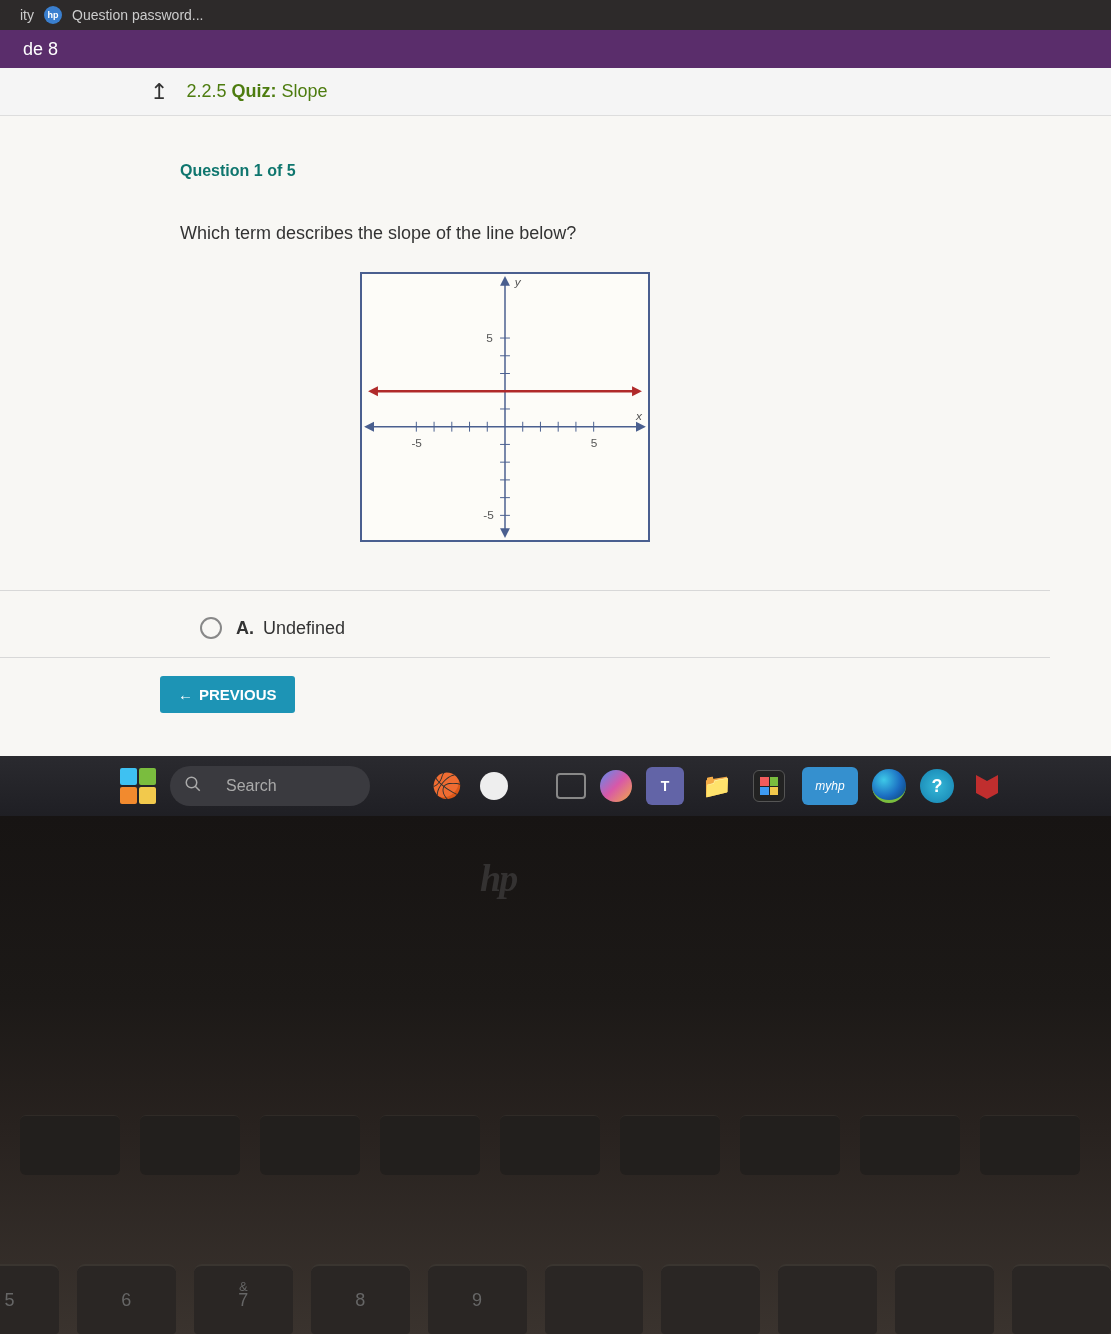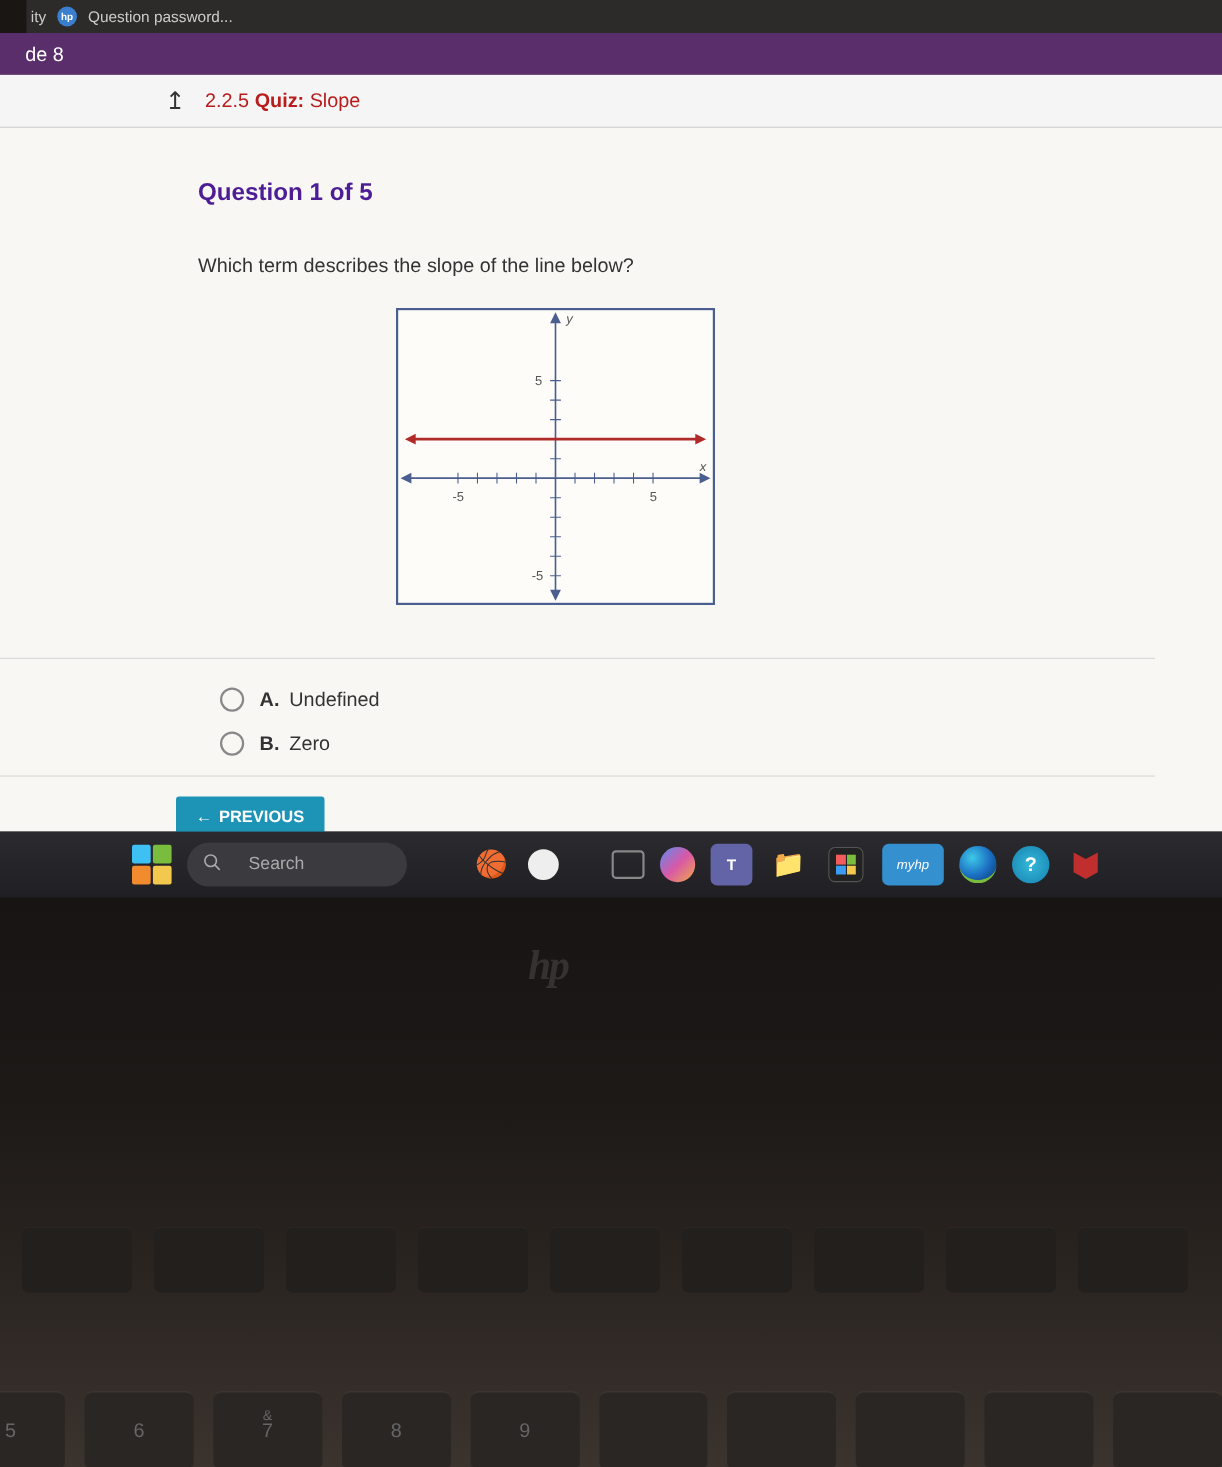--- a/index.html
+++ b/index.html
@@ -9,25 +9,24 @@
       width: 1111px;
       height: 1334px;
       overflow: hidden;
       position: relative;
     }
     .browser-top {
       background: #2d2a2a;
       height: 30px;
       display: flex;
       align-items: center;
-      padding-left: 4px;
+      padding-left: 20px;
       color: #ccc;
       font-size: 14px;
       gap: 10px;
-      margin-left: 24px;
     }
     .hp-badge {
       width: 18px; height: 18px; border-radius: 50%;
       background: #3a7fcf; display: inline-flex;
       align-items: center; justify-content: center;
       color: white; font-size: 9px; font-weight: bold;
     }
     .purple-bar {
       background: #5a2d6b;
       height: 38px;
@@ -47,33 +46,33 @@
       gap: 18px;
       border-bottom: 1px solid #ddd;
     }
     .back-arrow {
       font-size: 22px;
       color: #333;
       cursor: pointer;
     }
     .quiz-title {
       font-size: 18px;
-      color: #b91c1c;
+      color: #4d7c0f;
     }
     .quiz-title .bold { font-weight: bold; }
     .content-area {
       background: #f8f7f4;
       height: 640px;
       padding: 46px 0 0 180px;
       position: relative;
     }
     .question-header {
-      font-size: 22px;
+      font-size: 16px;
       font-weight: bold;
-      color: #4c1d95;
+      color: #0f766e;
       margin-bottom: 32px;
     }
     .question-text {
       font-size: 18px;
       color: #333;
       margin-bottom: 28px;
       margin-top: 43px;
     }
     .graph-box {
       width: 290px;
@@ -382,24 +381,20 @@
       <polygon points="284,119 274,114 274,124" fill="#b02a2a"></polygon>
     </svg>
   </div>
 
   <hr class="divider">
 
   <div class="options">
     <div class="option-row">
       <span class="radio-circle"></span>
       <span><span class="letter">A.</span> <span>Undefined</span></span>
-    </div>
-    <div class="option-row">
-      <span class="radio-circle"></span>
-      <span><span class="letter">B.</span> <span>Zero</span></span>
     </div>
   </div>
 
   <hr class="divider2">
 
   <button class="prev-btn">
     <span>←</span>
     <span>PREVIOUS</span>
   </button>
 

